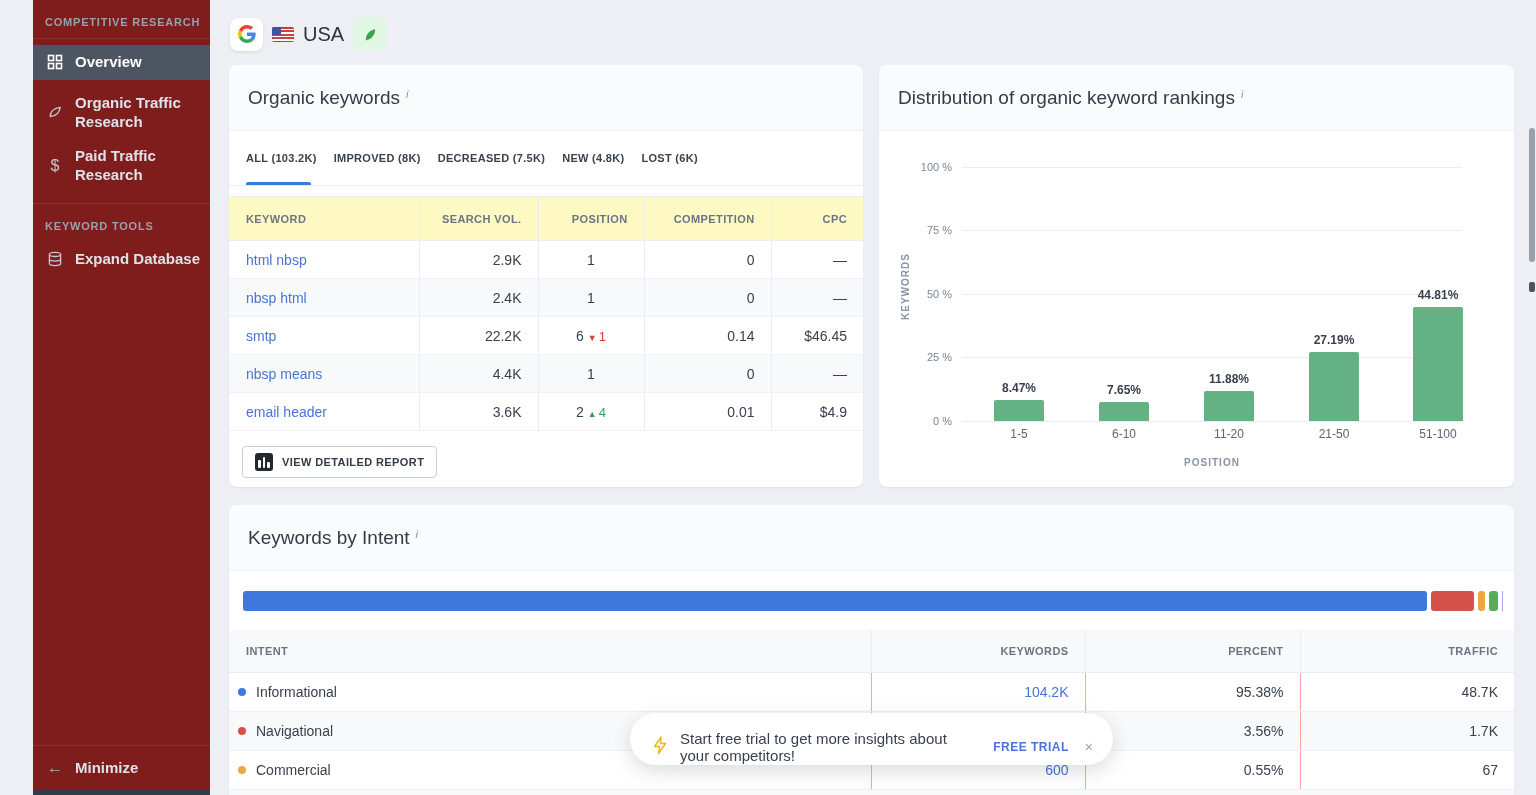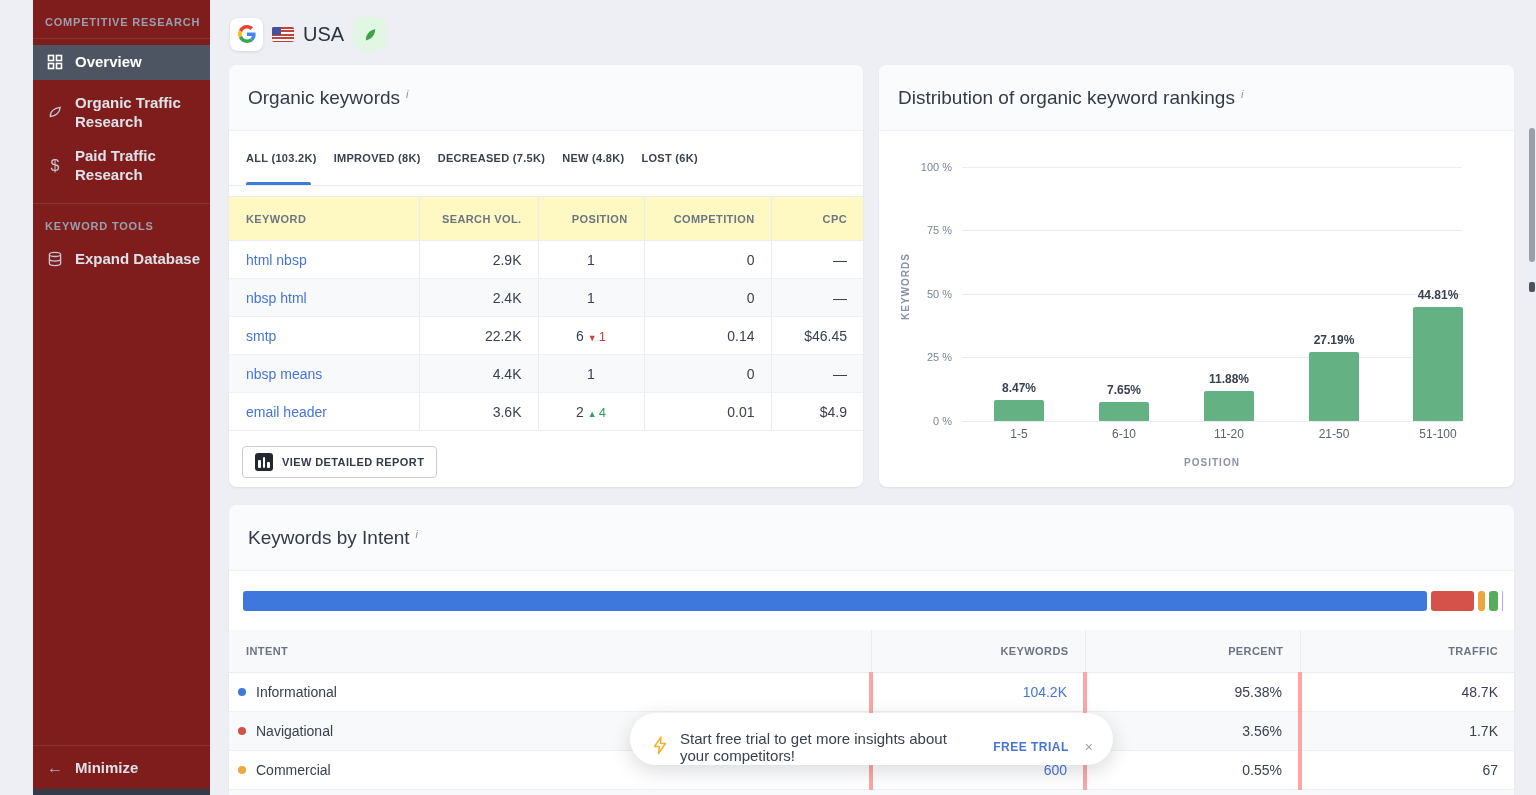--- a/index.html
+++ b/index.html
@@ -87,21 +87,21 @@
   .xtick:nth-child(1){left:5px}.xtick:nth-child(2){left:110px}.xtick:nth-child(3){left:215px}.xtick:nth-child(4){left:320px}.xtick:nth-child(5){left:424px}
   .x-axis-title { position:absolute; left:83px; top:326px; width:500px; text-align:center; font-size:10px; font-weight:bold; letter-spacing:1px; color:#8a93a3; }
 
   
   .intent-bar { position:absolute; left:14px; top:86px; width:1257px; height:20px; display:flex; gap:4px; }
   .intent-seg { height:20px; border-radius:3px; flex-grow:0; flex-shrink:0; }
   .intent-table { position:absolute; left:0; top:125px; width:1285px; border-collapse:collapse; table-layout:fixed; }
   .intent-table col.ic2{width:214px}.intent-table col.ic3{width:215px}.intent-table col.ic4{width:214px}
   .intent-table th { height:42px; background:#f8f9fb; font-size:11px; font-weight:bold; letter-spacing:.4px; color:#6c7482; border-bottom:1px solid #e9ecf1; border-left:1px solid #e9ecf1; text-align:right; padding-right:16px; }
   .intent-table th:first-child { border-left:none; text-align:left; padding-left:17px; }
-  .intent-table td { height:39px; font-size:14px; color:#39414f; border-bottom:1px solid #eef0f3; border-left:4px solid #fca5a5; text-align:right; padding-right:16px; }
+  .intent-table td { height:39px; font-size:14px; color:#39414f; border-bottom:1px solid #eef0f3; border-left:1px solid #fca5a5; text-align:right; padding-right:16px; }
   .intent-table td:first-child { border-left:none; text-align:left; padding-left:9px; }
   .intent-table tr:nth-child(even) td { background:#f8f9fa; }
   .intent-dot { display:inline-block; width:8px; height:8px; border-radius:50%; margin-right:10px; position:relative; top:-1px; }
 
   
   .promo { position:absolute; left:420px; top:713px; width:483px; height:52px; background:#fff; border-radius:26px; box-shadow:0 6px 20px rgba(24,33,48,.16); display:flex; align-items:center; padding:16px 20px 0 22px; z-index:20; }
   .promo-text { font-size:15px; color:#39414f; margin-left:12px; }
   .promo-cta { font-size:12px; font-weight:bold; letter-spacing:.5px; color:#4774d9; margin-left:18px; cursor:pointer; white-space:nowrap; }
   .promo-close { margin-left:16px; color:#9aa0aa; font-size:14px; cursor:pointer; }
 

